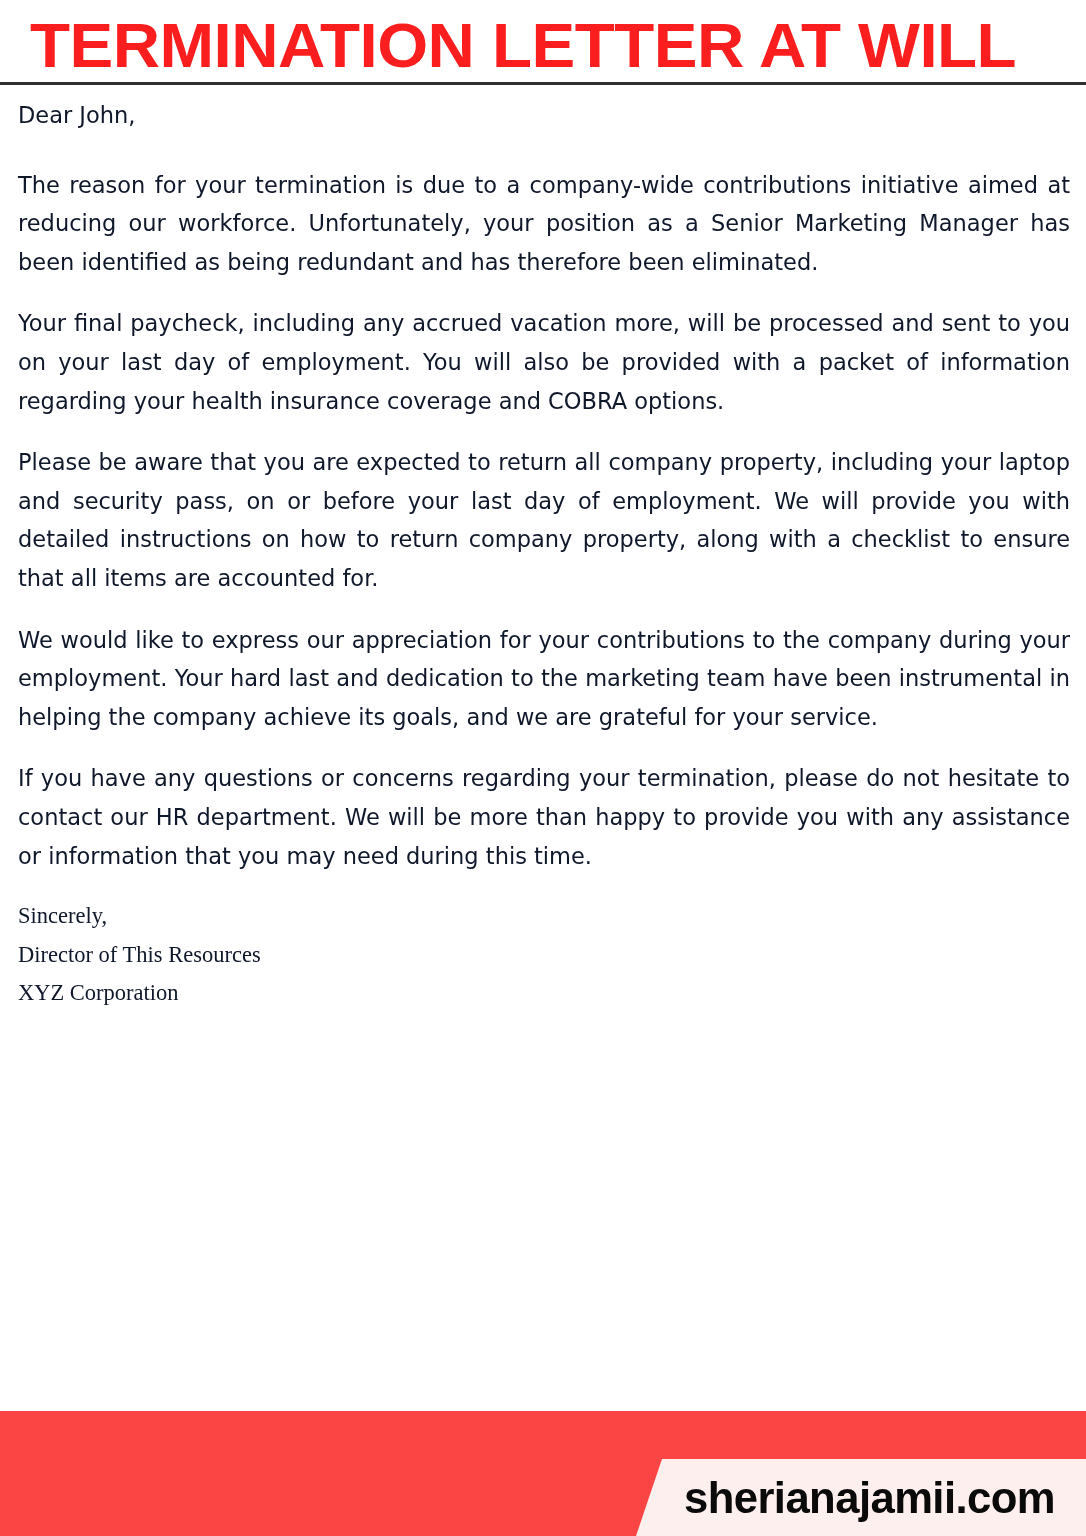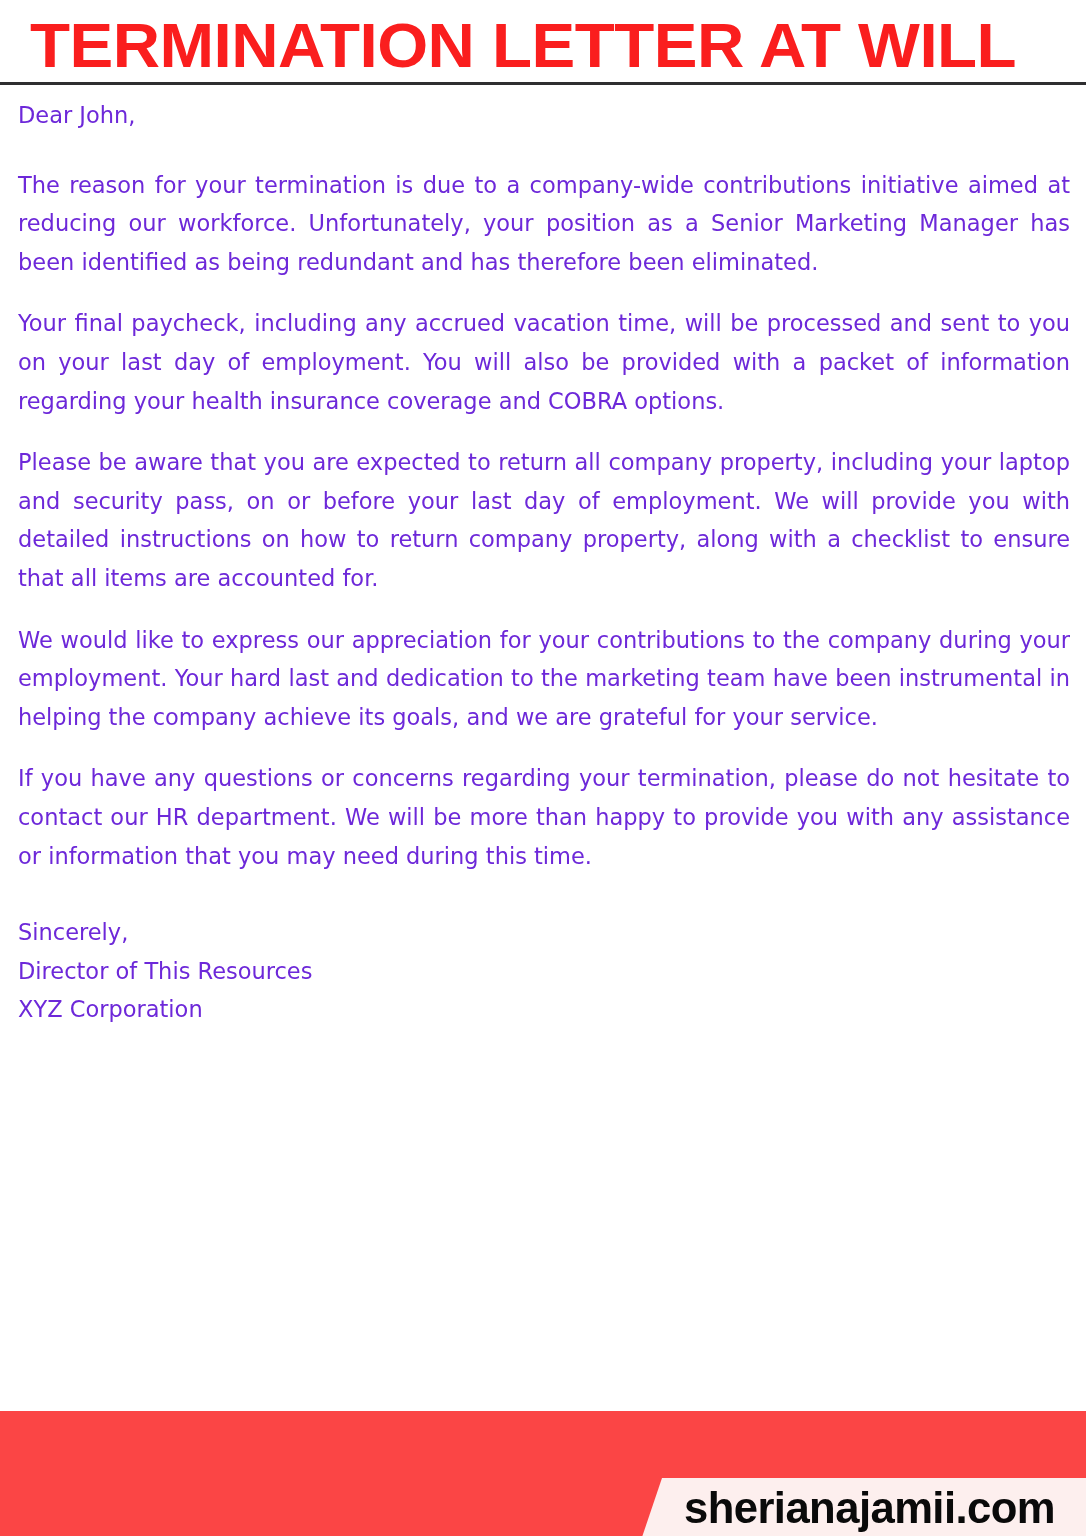--- a/index.html
+++ b/index.html
@@ -45,61 +45,62 @@
     height: 3px;
     background: #2e2e30;
   }
 
   
   .letter-body {
     position: absolute;
     top: 96px;
     left: 18px;
     width: 1052px;
-    color: #6d28d9;
+    color: #0f172a;
     font-family: "DejaVu Sans", "Liberation Sans", sans-serif;
     font-size: 22.5px;
     line-height: 38.6px;
   }
   .letter-body p {
     margin: 0 0 23px 0;
     text-align: justify;
     text-justify: inter-word;
     hyphens: manual;
   }
   .letter-body p.salutation {
     text-align: left;
     margin-bottom: 31px;
   }
   .letter-body p.last-para {
-    margin-bottom: 38px;
+    margin-bottom: 22px;
   }
   .sign-off {
     text-align: left;
   }
   .sign-off div {
     text-align: left;
+    font-family: Liberation Serif, serif;
   }
 
   
   .footer-band {
     position: absolute;
     left: 0;
     bottom: 0;
     width: 1086px;
     height: 125px;
     background: #fb4545;
     overflow: hidden;
   }
   .footer-panel {
     position: absolute;
     right: 0;
     bottom: 0;
     width: 450px;
-    height: 58px;
+    height: 77px;
     background: #fdefee;
     clip-path: polygon(26px 0, 450px 0, 450px 77px, 0 77px);
     display: flex;
     align-items: center;
     justify-content: flex-start;
   }
   .footer-site {
     font-family: "Liberation Sans", sans-serif;
     font-weight: 700;
     font-size: 45px;
@@ -119,21 +120,21 @@
 
 <div class="title-rule"></div>
 
 <div class="letter-body">
 
   <p class="salutation">Dear John,</p>
 
 
   <p>The reason for your termination is due to a company-wide contributions initiative aimed at reducing our workforce. Unfortunately, your position as a Senior Marketing Manager has been identified as being redundant and has therefore been eliminated.</p>
 
-  <p>Your final paycheck, including any accrued vacation time, will be processed and sent to you on your last day of employment. You will also be provided with a packet of information regarding your health insurance coverage and COBRA options.</p>
+  <p>Your final paycheck, including any accrued vacation more, will be processed and sent to you on your last day of employment. You will also be provided with a packet of information regarding your health insurance coverage and COBRA options.</p>
 
   <p>Please be aware that you are expected to return all company property, including your laptop and security pass, on or before your last day of employment. We will provide you with detailed instructions on how to return company property, along with a checklist to ensure that all items are accounted for.</p>
 
   <p>We would like to express our appreciation for your contributions to the company during your employment. Your hard last and dedication to the marketing team have been instrumental in helping the company achieve its goals, and we are grateful for your service.</p>
 
   <p class="last-para">If you have any questions or concerns regarding your termination, please do not hesitate to contact our HR department. We will be more than happy to provide you with any assistance or information that you may need during this time.</p>
 
   <div class="sign-off">
     <div>Sincerely,</div>
     <div>Director of This Resources</div>

